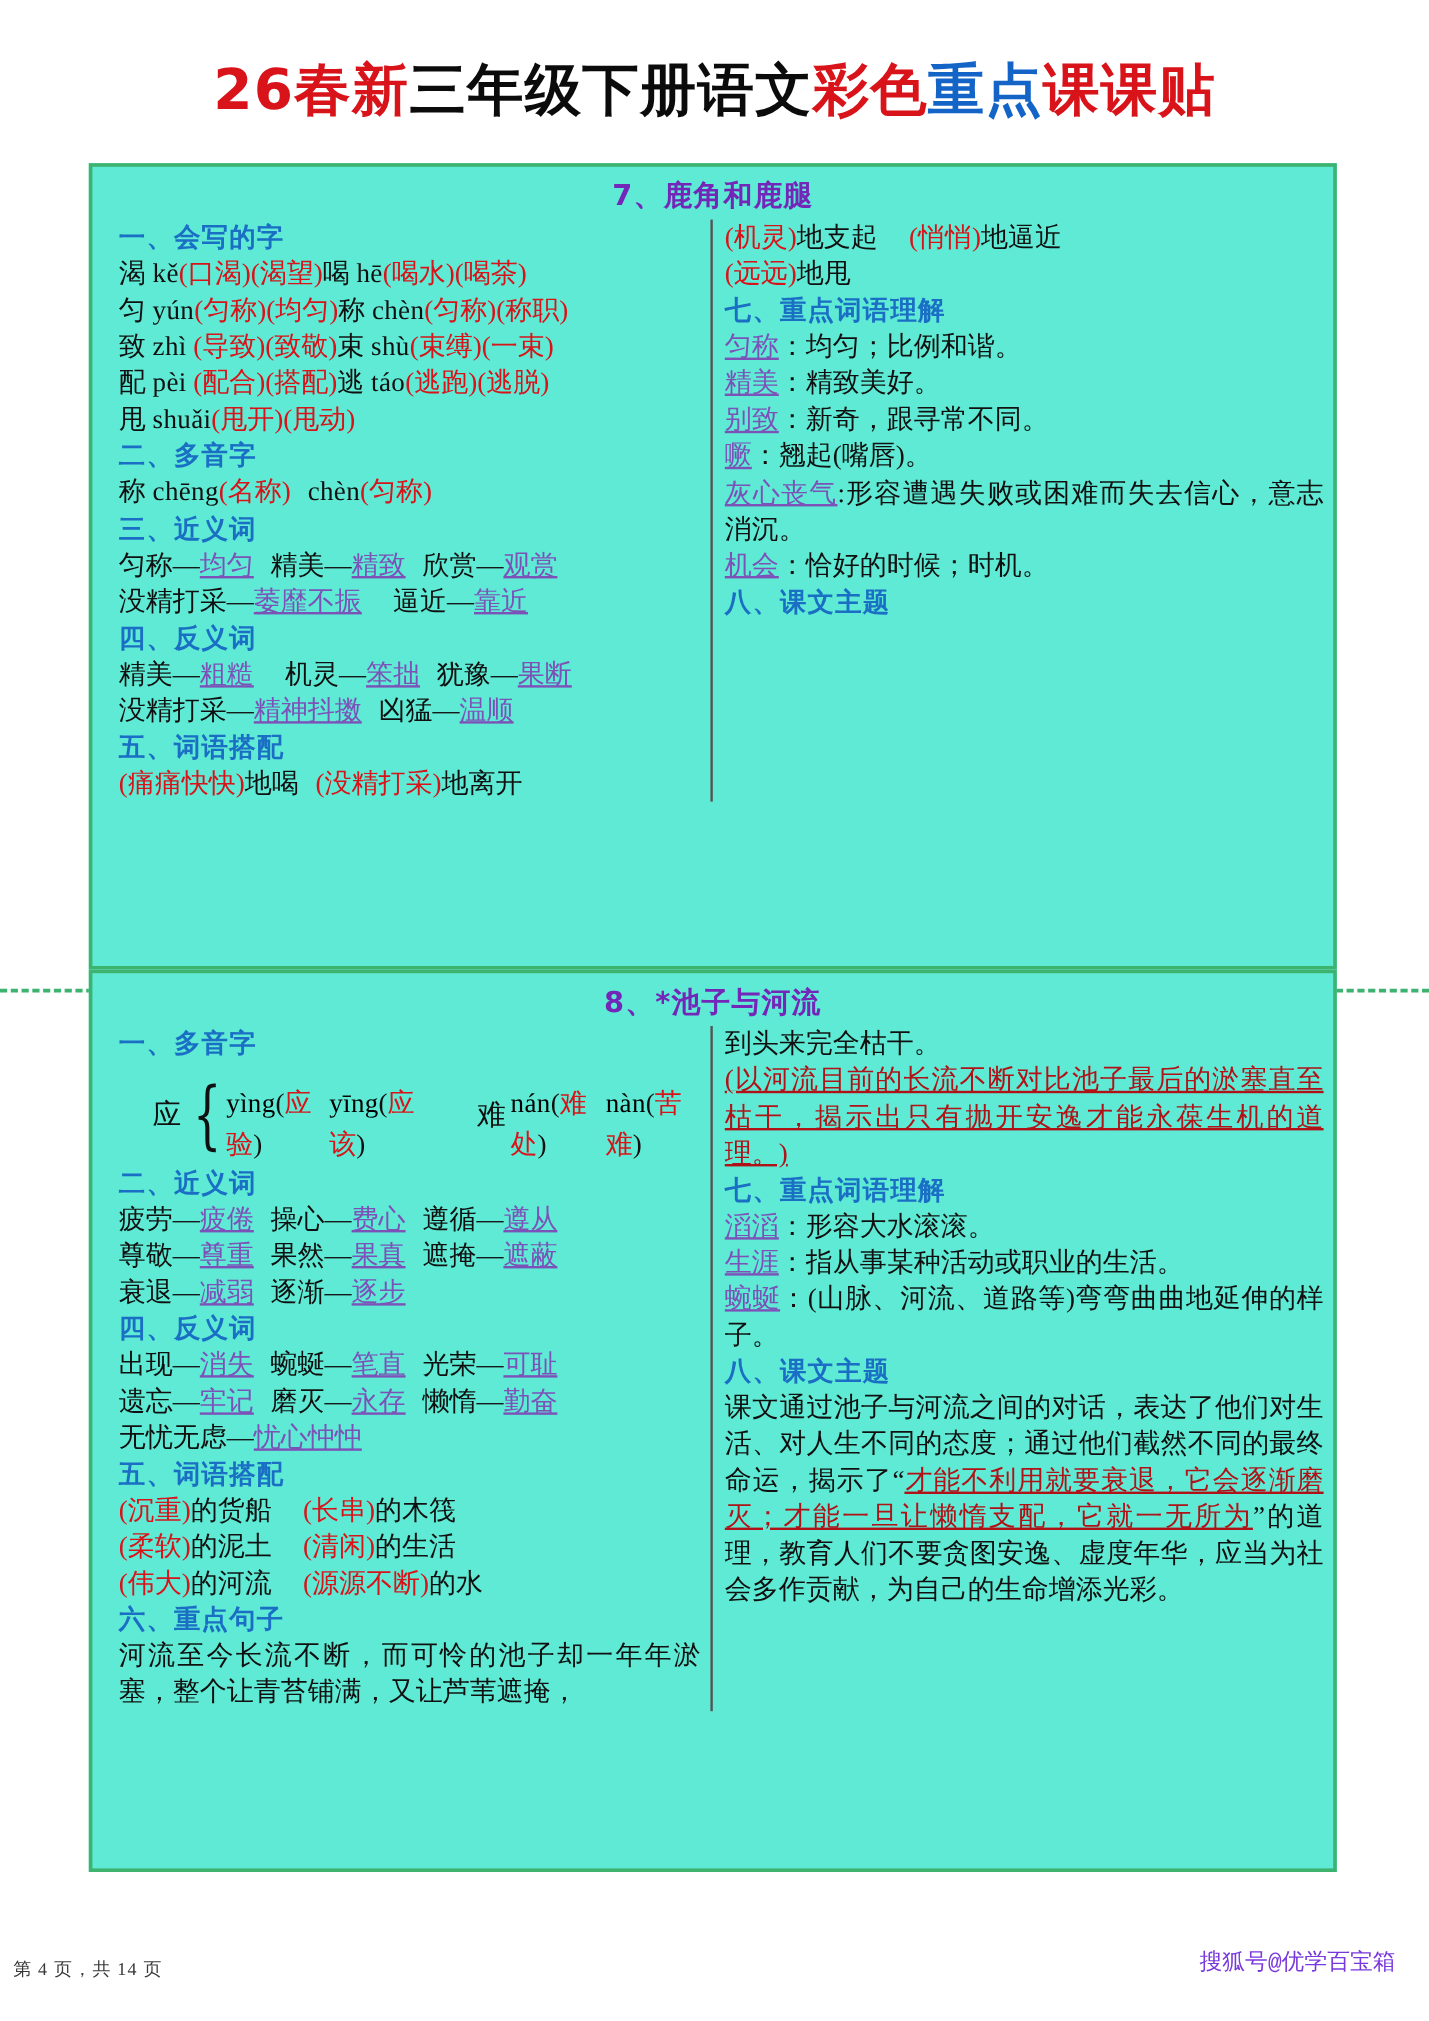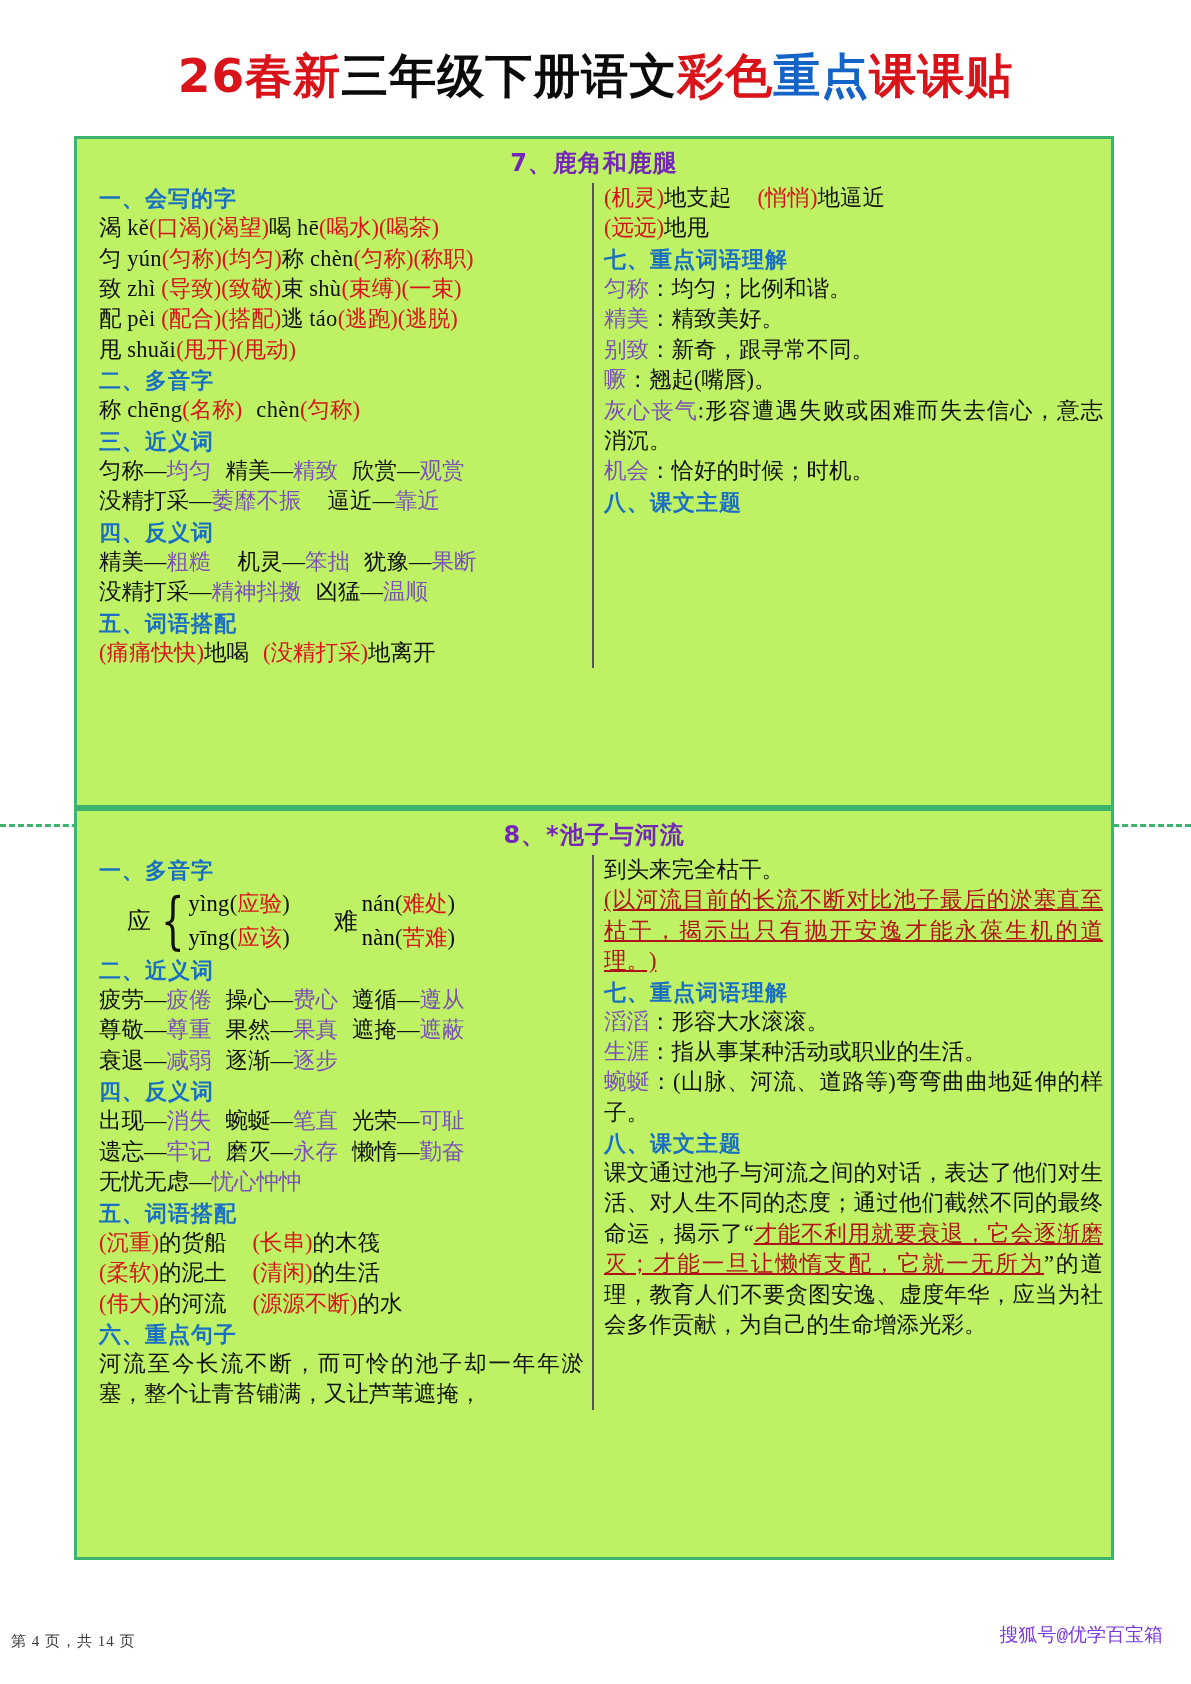--- a/index.html
+++ b/index.html
@@ -31,21 +31,21 @@
   .t-blk  { color: #0b0b0b; }
   .t-blue { color: #1464c8; }
 
   
   .lesson-card {
     position: absolute;
     left: 74px;
     width: 1040px;
     border: 3px solid #3eb370;
     box-sizing: border-box;
-    background: #bef264;
+    background: #5eead4;
   }
   #card-7 { top: 136px;  height: 672px; }
   #card-8 { top: 808px;  height: 752px; }
 
   .lesson-heading {
     text-align: center;
     font-size: 24px;
     font-weight: bold;
     color: #7326b8;
     padding: 8px 0 4px 0;
@@ -80,21 +80,21 @@
     color: #101010;
     white-space: nowrap;
   }
   .para {
     font-size: 22.5px;
     line-height: 1.35;
     color: #101010;
     text-align: justify;
   }
   .r { color: #d8131a; }
-  .p { color: #7c52b8; }
+  .p { color: #7c52b8; text-decoration: underline; }
   .k { color: #101010; }
   .dred { color: #b01217; }
   .u   { text-decoration: underline; text-underline-offset: 2px; }
   .py  { font-family: "Liberation Serif", "DejaVu Serif", serif; letter-spacing: 0.3px; }
   .sp  { display: inline-block; width: 14px; }
   .sp2 { display: inline-block; width: 26px; }
 
   
   .poly-row {
     display: flex;
@@ -106,21 +106,21 @@
   .poly-char { font-size: 24px; color: #101010; padding-right: 4px; }
   .brace {
     font-size: 62px;
     line-height: 0.62;
     color: #101010;
     font-family: "DejaVu Serif", serif;
     transform: scaleX(0.6);
     display: inline-block;
     margin: 0 -4px 0 -2px;
   }
-  .poly-pair { display: flex; flex-direction: column; line-height: 1.5; }
+  .poly-pair { display: flex; flex-direction: row; line-height: 1.5; margin-top: 16px; }
   .poly-gap { display: inline-block; width: 44px; }
 
   
   .dash-sep {
     position: absolute;
     left: 0;
     top: 824px;
     width: 1191px;
     height: 0;
     border-top: 3px dashed #3eb370;

